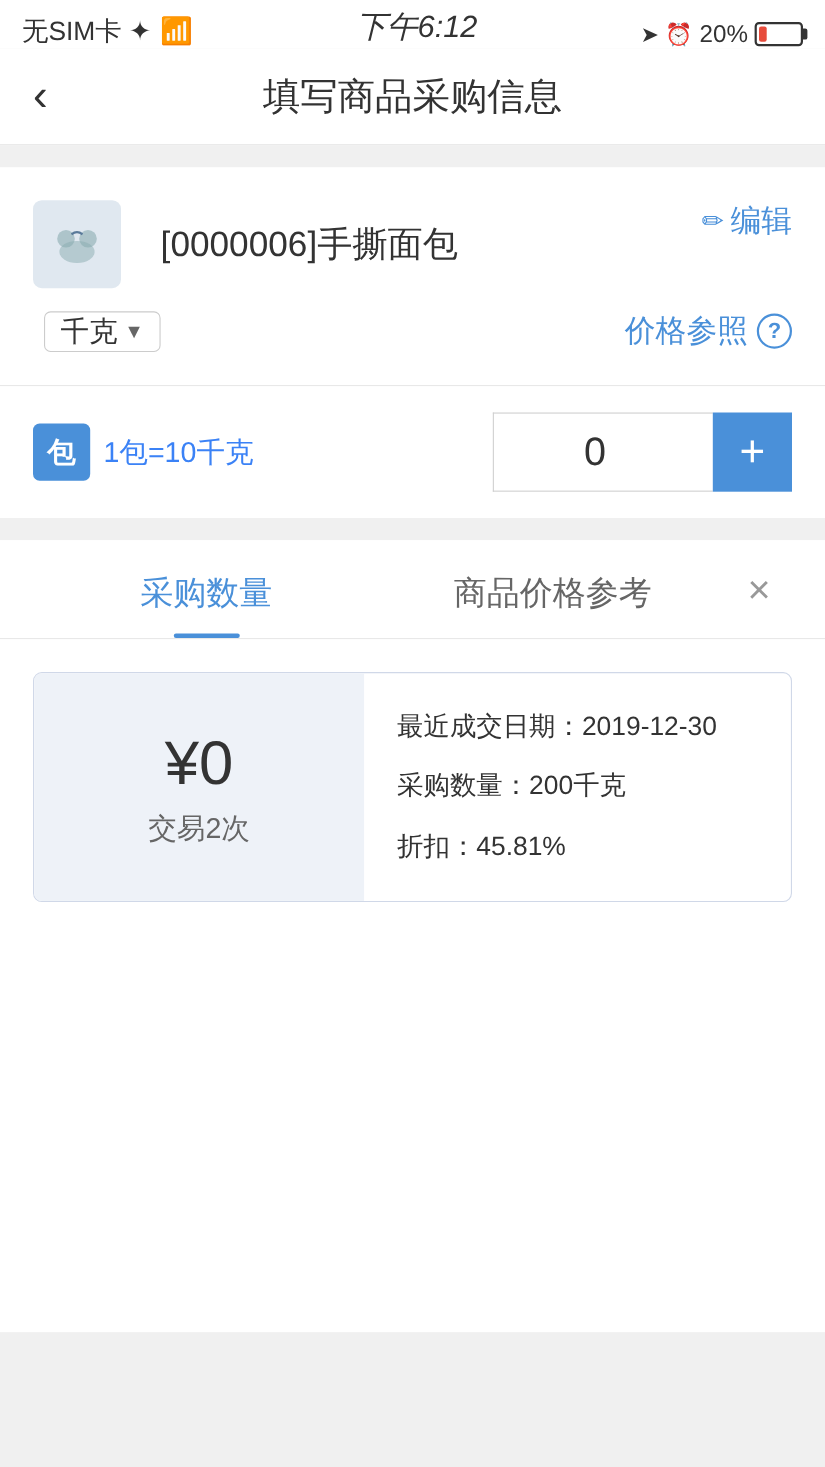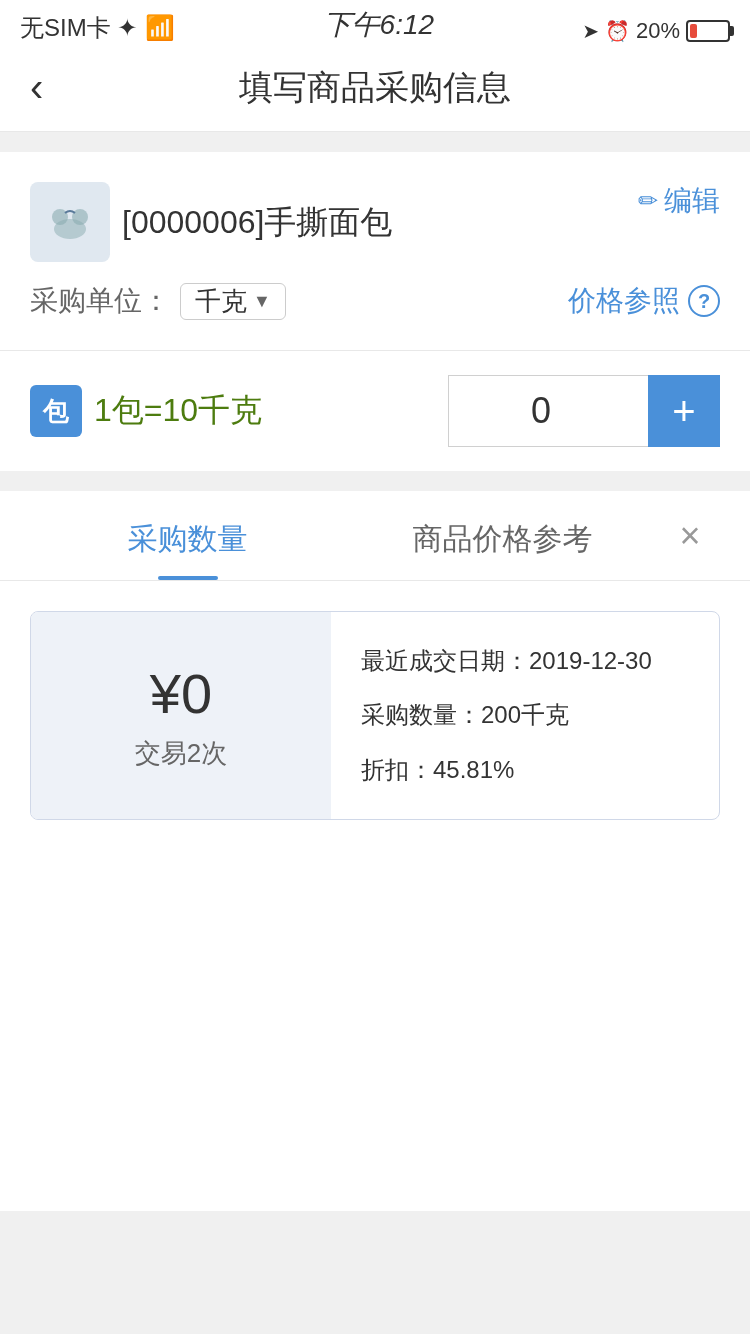--- a/index.html
+++ b/index.html
@@ -108,21 +108,21 @@
     }
     .product-header {
       display: flex;
       align-items: flex-start;
       justify-content: space-between;
       margin-bottom: 20px;
     }
     .product-left {
       display: flex;
       align-items: center;
-      gap: 12px;
+      gap: 36px;
     }
     .product-logo {
       width: 80px;
       height: 80px;
       background: #e0e8f0;
       border-radius: 8px;
       display: flex;
       align-items: center;
       justify-content: center;
       font-size: 28px;
@@ -215,22 +215,22 @@
       justify-content: center;
       width: 52px;
       height: 52px;
       background: #4a90d9;
       border-radius: 6px;
       color: #fff;
       font-size: 26px;
       font-weight: bold;
     }
     .quantity-conversion {
-      font-size: 32px;
-      color: #4d7c0f;
+      font-size: 26px;
+      color: #3b82f6;
     }
     .quantity-input-group {
       display: flex;
       align-items: center;
       gap: 0;
     }
     .quantity-input {
       width: 200px;
       height: 72px;
       border: 1px solid #d0d0d0;
@@ -393,21 +393,20 @@
       </div>
       <span class="product-name">[0000006]手撕面包</span>
     </div>
     <div class="edit-btn">
       <span class="edit-icon">✏</span>
       <span>编辑</span>
     </div>
   </div>
   <div class="product-unit-row">
     <div style="display:flex;align-items:center;">
-      <span class="unit-label">采购单位：</span>
       <div class="unit-select">
         <span>千克</span>
         <span class="unit-select-arrow">▼</span>
       </div>
     </div>
     <div class="price-ref-btn">
       <span>价格参照</span>
       <div class="price-ref-icon">?</div>
     </div>
   </div>

